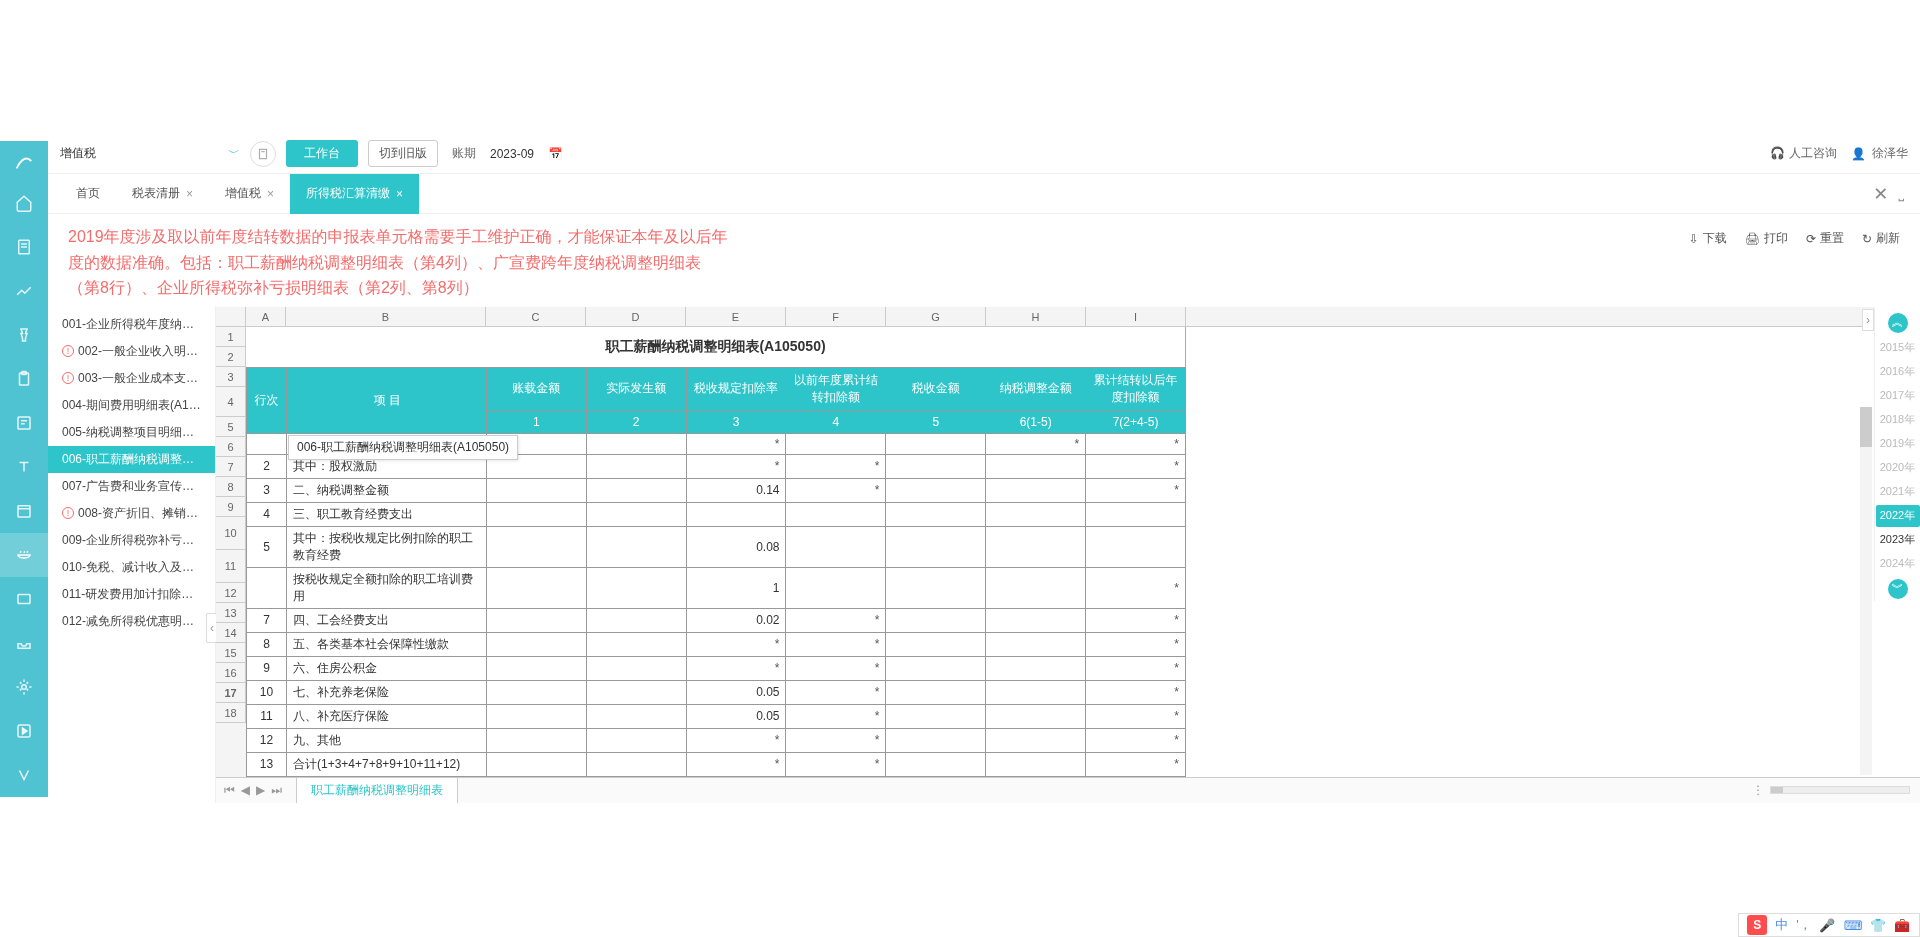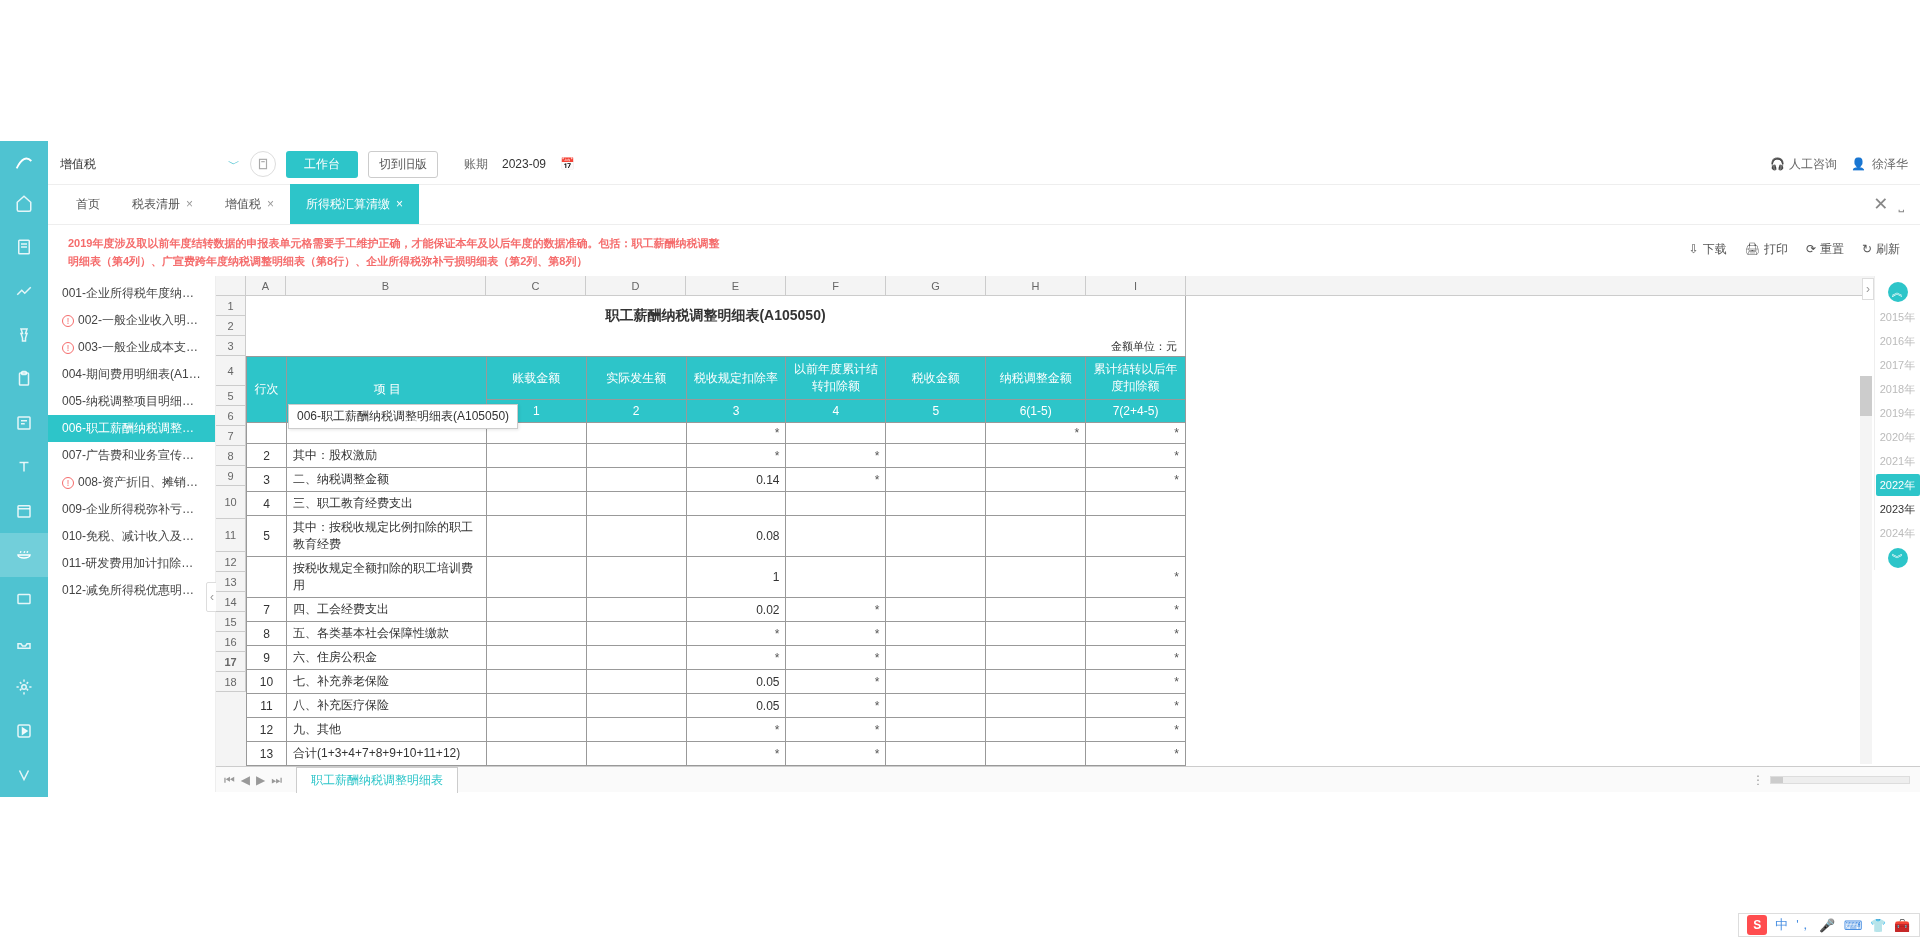--- a/index.html
+++ b/index.html
@@ -15,40 +15,40 @@
 
 .main { flex: 1; display: flex; flex-direction: column; background: #f5f7fa; }
 
 
 .top-header { height: 40px; background: #fff; display: flex; align-items: center; padding: 0 12px; border-bottom: 1px solid #eee; gap: 10px; }
 .tax-select { display: flex; align-items: center; gap: 4px; color: #333; min-width: 180px; cursor: pointer; }
 .chev-down { color: #4fc3d1; }
 .round-btn { width: 26px; height: 26px; border-radius: 50%; border: 1px solid #ddd; display: flex; align-items: center; justify-content: center; background: #fff; color: #aaa; cursor: pointer; }
 .pill-btn { background: #2dc5c9; color: #fff; border: none; padding: 5px 18px; border-radius: 3px; cursor: pointer; font-size: 12px; }
 .outline-btn { border: 1px solid #ccc; background: #fff; color: #555; padding: 4px 10px; border-radius: 3px; cursor: pointer; font-size: 12px; }
-.period-label { margin-left: 16px; color: #666; }
+.period-label { margin-left: 4px; color: #666; }
 .period-val { color: #333; margin-left: 4px; }
 .cal-icon { color: #4fc3d1; margin-left: 4px; }
 .header-right { margin-left: auto; display: flex; align-items: center; gap: 14px; color: #666; }
 .user { display: flex; align-items: center; gap: 6px; }
 
 
 .tab-bar { height: 40px; background: #fff; display: flex; align-items: center; padding-left: 12px; border-bottom: 1px solid #eee; position: relative; }
 .tab { padding: 0 16px; height: 40px; display: flex; align-items: center; gap: 6px; color: #555; cursor: pointer; }
 .tab .close { color: #999; font-size: 12px; }
 .tab.active { background: #2dc5c9; color: #fff; }
 .tab.active .close { color: #fff; }
 .tab-bar-right { margin-left: auto; display: flex; align-items: center; gap: 10px; padding-right: 16px; color: #888; }
 .tab-close-all { font-size: 18px; cursor: pointer; }
 .floor-icon { font-size: 14px; }
 
 
 .content { flex: 1; display: flex; flex-direction: column; background: #fff; margin: 0; position: relative; }
 .notice-row { display: flex; padding: 10px 20px 6px 20px; align-items: flex-start; }
-.notice { color: #f56c6c; font-size: 11px; line-height: 1.6; max-width: 660px; font-weight: bold; }
+.notice { color: #f56c6c; font-size: 16px; line-height: 1.6; max-width: 660px; }
 .toolbar { margin-left: auto; display: flex; align-items: center; gap: 18px; color: #555; padding-top: 6px; }
 .toolbar span { cursor: pointer; display: inline-flex; align-items: center; gap: 4px; }
 
 
 .body-row { flex: 1; display: flex; position: relative; }
 
 
 .report-list { width: 168px; border-right: 1px solid #eee; padding: 4px 0; overflow: hidden; }
 .report-item { padding: 5px 10px 5px 14px; font-size: 12px; color: #444; white-space: nowrap; overflow: hidden; text-overflow: ellipsis; cursor: pointer; display: flex; align-items: center; gap: 4px; }
 .report-item .warn { width: 12px; height: 12px; border: 1px solid #f56c6c; border-radius: 50%; color: #f56c6c; font-size: 9px; display: inline-flex; align-items: center; justify-content: center; flex-shrink: 0; }
@@ -340,21 +340,20 @@
                 <div class="row-h" style="height: 20px; line-height: 20px;">12</div>
                 <div class="row-h" style="height: 20px; line-height: 20px;">13</div>
                 <div class="row-h" style="height: 20px; line-height: 20px;">14</div>
                 <div class="row-h" style="height: 20px; line-height: 20px;">15</div>
                 <div class="row-h" style="height: 20px; line-height: 20px;">16</div>
                 <div class="row-h" style="height: 20px; line-height: 20px; font-weight: bold;">17</div>
                 <div class="row-h" style="height: 20px; line-height: 20px;">18</div>
               </div>
             <div class="grid-content">
               <div class="title-row" style="width:940px">职工薪酬纳税调整明细表(A105050)</div>
-              <div class="unit-row" style="width:940px">金额单位：元</div>
               <table class="data">
                 <thead id="thead">
                     <tr>
                       <th rowspan="2" style="width: 40px;">行次</th>
                       <th rowspan="2" style="width: 200px; padding-left: 6px;">项   目</th>
                       <th>账载金额</th>
                       <th>实际发生额</th>
                       <th>税收规定扣除率</th>
                       <th>以前年度累计结转扣除额</th>
                       <th>税收金额</th>

